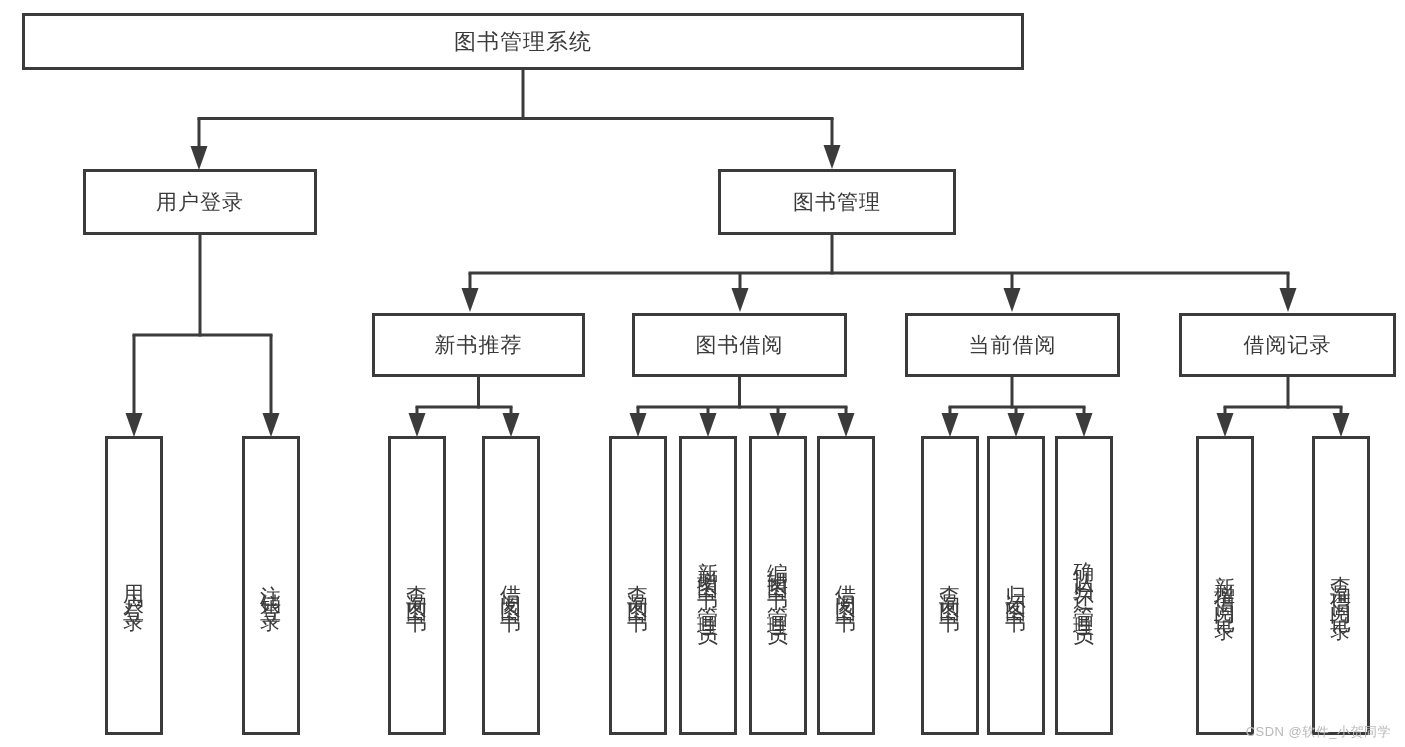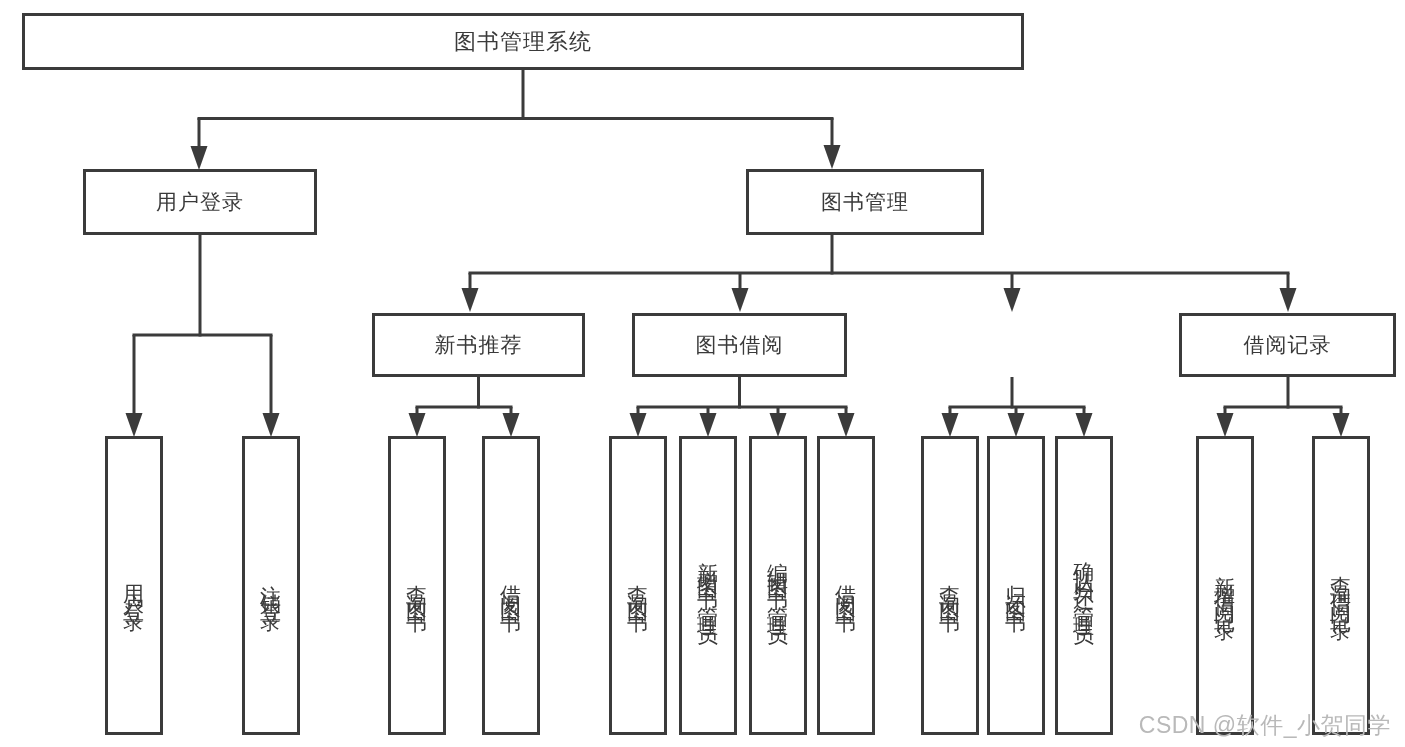--- a/index.html
+++ b/index.html
@@ -55,21 +55,21 @@
     text-orientation: mixed;
     font-size: 21px;
     letter-spacing: 9px;
     line-height: 1;
     white-space: nowrap;
   }
   .watermark {
     position: absolute;
     right: 14px;
     bottom: 6px;
-    font-size: 23px;
+    font-size: 13px;
     letter-spacing: 0.5px;
     color: var(--wm, #b9b9b9);
     z-index: 3;
     white-space: nowrap;
   }
 </style>
 </head>
 <body>
 
 <div class="stage">
@@ -149,30 +149,33 @@
     </g>
   </svg>
 
   <div class="node root" style="left:22px; top:13px; width:1002px; height:57px;">
     <span class="hlabel">图书管理系统</span>
   </div>
 
   <div class="node" style="left:83px; top:169px; width:234px; height:66px;">
     <span class="hlabel">用户登录</span>
   </div>
-  <div class="node" style="left:746px; top:169px; width:238px; height:66px;">
+  <div class="node" style="left:718px; top:169px; width:238px; height:66px;">
     <span class="hlabel">图书管理</span>
   </div>
 
   <div class="node" style="left:632px; top:313px; width:215px; height:64px;">
     <span class="hlabel">图书借阅</span>
   </div>
   <div class="node" style="left:372px; top:313px; width:213px; height:64px;">
     <span class="hlabel">新书推荐</span>
   </div>
+  <div class="node" style="left:905px; top:313px; width:215px; height:64px;">
+    <span class="hlabel">当前借阅</span>
+  </div>
   <div class="node" style="left:1179px; top:313px; width:217px; height:64px;">
     <span class="hlabel">借阅记录</span>
   </div>
 
   <div class="node" style="left:105px; top:436px; width:58px; height:299px;">
     <span class="vlabel">用户登录</span>
   </div>
   <div class="node" style="left:242px; top:436px; width:58px; height:299px;">
     <span class="vlabel">注销登录</span>
   </div>

